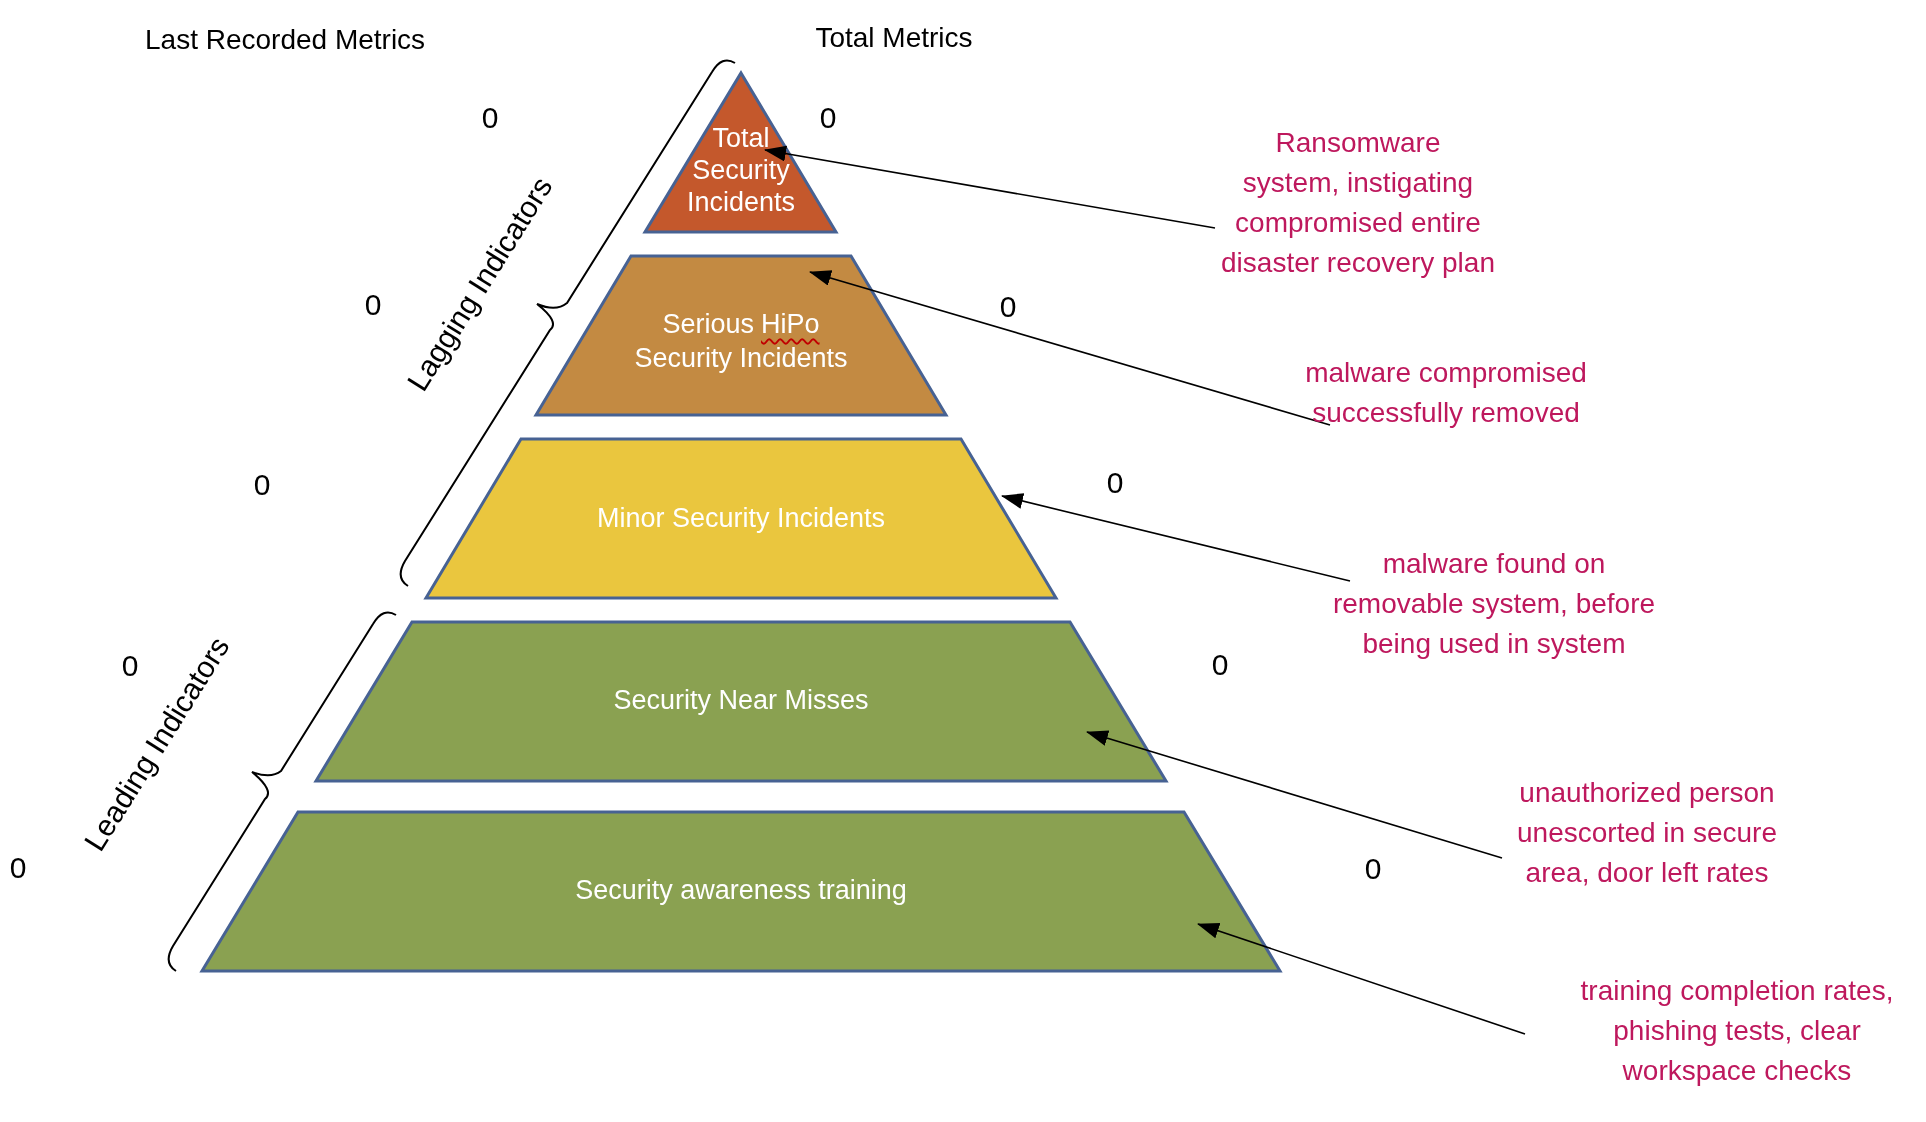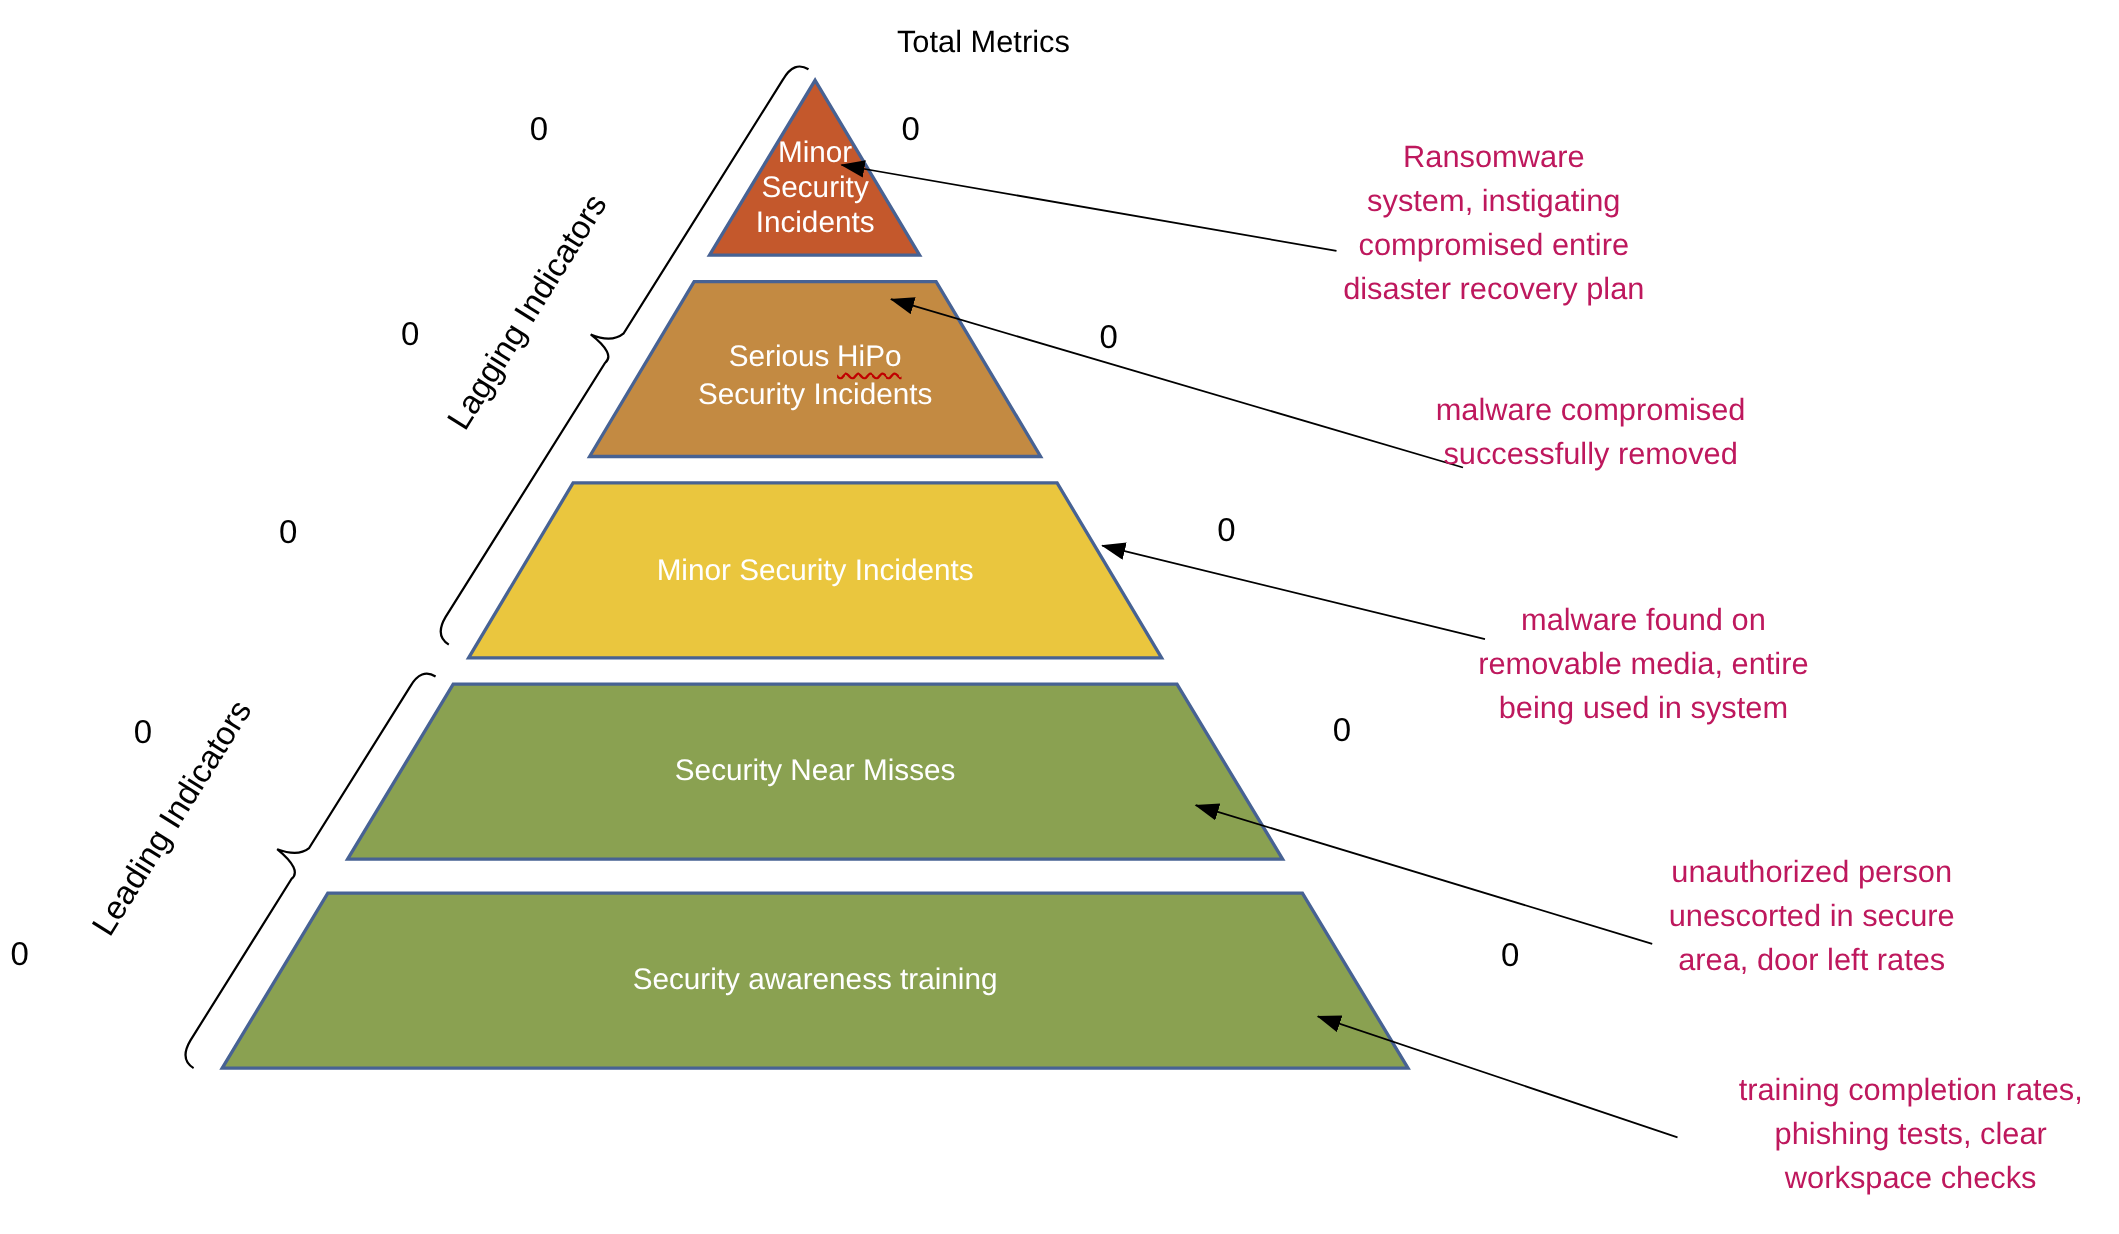--- a/index.html
+++ b/index.html
@@ -54,39 +54,40 @@
 
     <g stroke-width="1.6" fill="none" stroke="#000000">
       <line x1="1215" y1="228" x2="765" y2="150" marker-end="url(#arrowhead)"></line>
       <line x1="1330" y1="425" x2="810" y2="272" marker-end="url(#arrowhead)"></line>
       <line x1="1350" y1="581" x2="1002" y2="496" marker-end="url(#arrowhead)"></line>
       <line x1="1502" y1="858" x2="1087" y2="732" marker-end="url(#arrowhead)"></line>
       <line x1="1525" y1="1034" x2="1198" y2="924" marker-end="url(#arrowhead)"></line>
     </g>
   </svg>
 
+  <div class="hdr" style="left:145px; top:24px; width:280px;">Last Recorded Metrics</div>
   <div class="hdr" style="left:754px; top:22px; width:280px;">Total Metrics</div>
 
   <div class="rot" style="left:320px; top:267px;">Lagging Indicators</div>
   <div class="rot" style="left:-3px; top:727px;">Leading Indicators</div>
 
   <div class="zero" style="left:470px; top:99px;">0</div>
   <div class="zero" style="left:353px; top:286px;">0</div>
   <div class="zero" style="left:242px; top:466px;">0</div>
   <div class="zero" style="left:110px; top:647px;">0</div>
   <div class="zero" style="left:-2px;  top:849px;">0</div>
 
   <div class="zero" style="left:808px;  top:99px;">0</div>
   <div class="zero" style="left:988px;  top:288px;">0</div>
   <div class="zero" style="left:1095px; top:464px;">0</div>
   <div class="zero" style="left:1200px; top:646px;">0</div>
   <div class="zero" style="left:1353px; top:850px;">0</div>
 
   <div class="lvl l1" style="left:591px; top:122px; width:300px;">
-    <span>Minor</span>
+    <span>Total</span>
     <span>Security</span>
     <span>Incidents</span>
   </div>
 
   <div class="lvl l2" style="left:541px; top:307px; width:400px;">
     <span>
       <span class="inline pre">Serious</span><span class="inline squiggle">HiPo</span>
     </span>
     <span>Security Incidents</span>
   </div>
@@ -110,21 +111,21 @@
     <span>disaster recovery plan</span>
   </div>
 
   <div class="ann" style="left:1216px; top:353px;">
     <span>malware compromised</span>
     <span>successfully removed</span>
   </div>
 
   <div class="ann" style="left:1264px; top:544px;">
     <span>malware found on</span>
-    <span>removable media, entire</span>
+    <span>removable system, before</span>
     <span>being used in system</span>
   </div>
 
   <div class="ann" style="left:1417px; top:773px;">
     <span>unauthorized person</span>
     <span>unescorted in secure</span>
     <span>area, door left rates</span>
   </div>
 
   <div class="ann" style="left:1507px; top:971px;">

